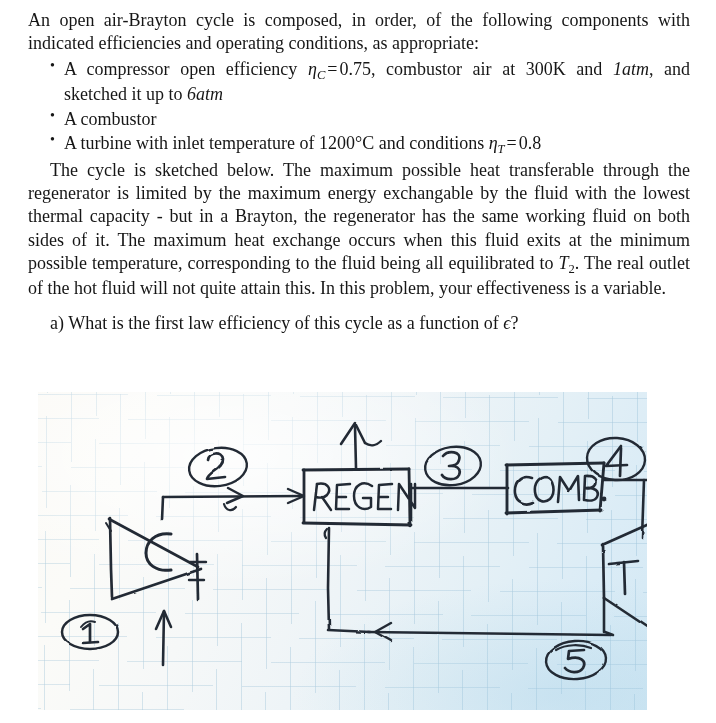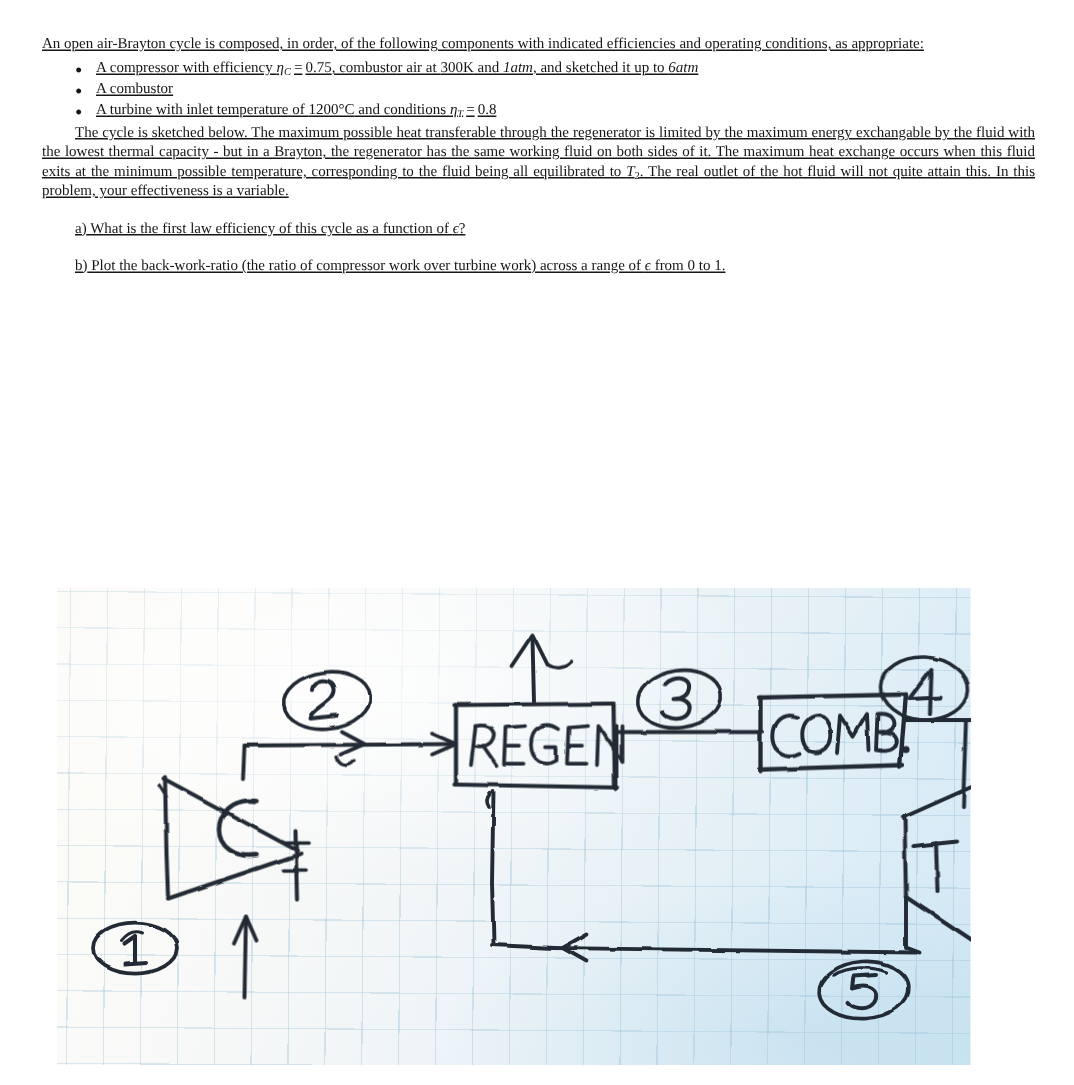--- a/index.html
+++ b/index.html
@@ -18,28 +18,27 @@
     position: relative;
     width: 716px;
     height: 723px;
     background: #ffffff;
   }
 
   
   .doc {
     position: absolute;
     left: 28px;
-    top: 24px;
+    top: 9px;
     width: 662px;
-    font-size: 10px;
+    font-size: 18px;
     line-height: 1.29;
     text-align: justify;
     text-justify: inter-word;
     color: #161616;
-    text-decoration: underline;
   }
   .para { margin: 0 0 0 0; }
   .para.indent { text-indent: 22px; }
 
   ul.bullets {
     list-style: none;
     margin: 3px 0 2px 0;
     padding: 0 0 0 0;
   }
   ul.bullets > li {
@@ -133,34 +132,33 @@
 <body>
 
 <div id="page">
 
   <div class="doc">
 
     <p class="para"><span>An open air-Brayton cycle is composed, in order, of the following components with indicated efficiencies and operating conditions, as appropriate:</span></p>
 
     <ul class="bullets">
 
-      <li><span>A compressor with efficiency </span><span class="mi">η</span><span class="sub">C</span><span class="op">=</span><span>0.75</span><span>, combustor air at </span><span class="mr">300K</span><span> and </span><span class="mi">1atm</span><span>, and sketched it up to </span><span class="mi">6atm</span></li>
+      <li><span>A compressor open efficiency </span><span class="mi">η</span><span class="sub">C</span><span class="op">=</span><span>0.75</span><span>, combustor air at </span><span class="mr">300K</span><span> and </span><span class="mi">1atm</span><span>, and sketched it up to </span><span class="mi">6atm</span></li>
 
 
       <li><span>A combustor</span></li>
 
       <li><span>A turbine with inlet temperature of </span><span class="mr">1200°C</span><span> and conditions </span><span class="mi">η</span><span class="sub">T</span><span class="op">=</span><span>0.8</span></li>
 
     </ul>
 
     <p class="para indent"><span>The cycle is sketched below. The maximum possible heat transferable through the regenerator is limited by the maximum energy exchangable by the fluid with the lowest thermal capacity - but in a Brayton, the regenerator has the same working fluid on both sides of it. The maximum heat exchange occurs when this fluid exits at the minimum possible temperature, corresponding to the fluid being all equilibrated to </span><span class="mi">T</span><span class="subr">2</span><span>. The real outlet of the hot fluid will not quite attain this. In this problem, your effectiveness is a variable.</span></p>
 
     <p class="para qpara"><span class="qlabel">a)</span><span> What is the first law efficiency of this cycle as a function of </span><span class="mi">ϵ</span><span>?</span></p>
 
-    <p class="para qpara"><span class="qlabel">b)</span><span> Plot the back-work-ratio (the ratio of compressor work over turbine work) across a range of </span><span class="mi">ϵ</span><span> from 0 to 1.</span></p>
 
   </div>
 
   <div id="photo">
     <div id="grid"></div>
     <div id="paperlight"></div>
 
     <div id="ink">
       <svg width="609" height="318" viewBox="0 0 609 318" xmlns="http://www.w3.org/2000/svg">
         <defs>

